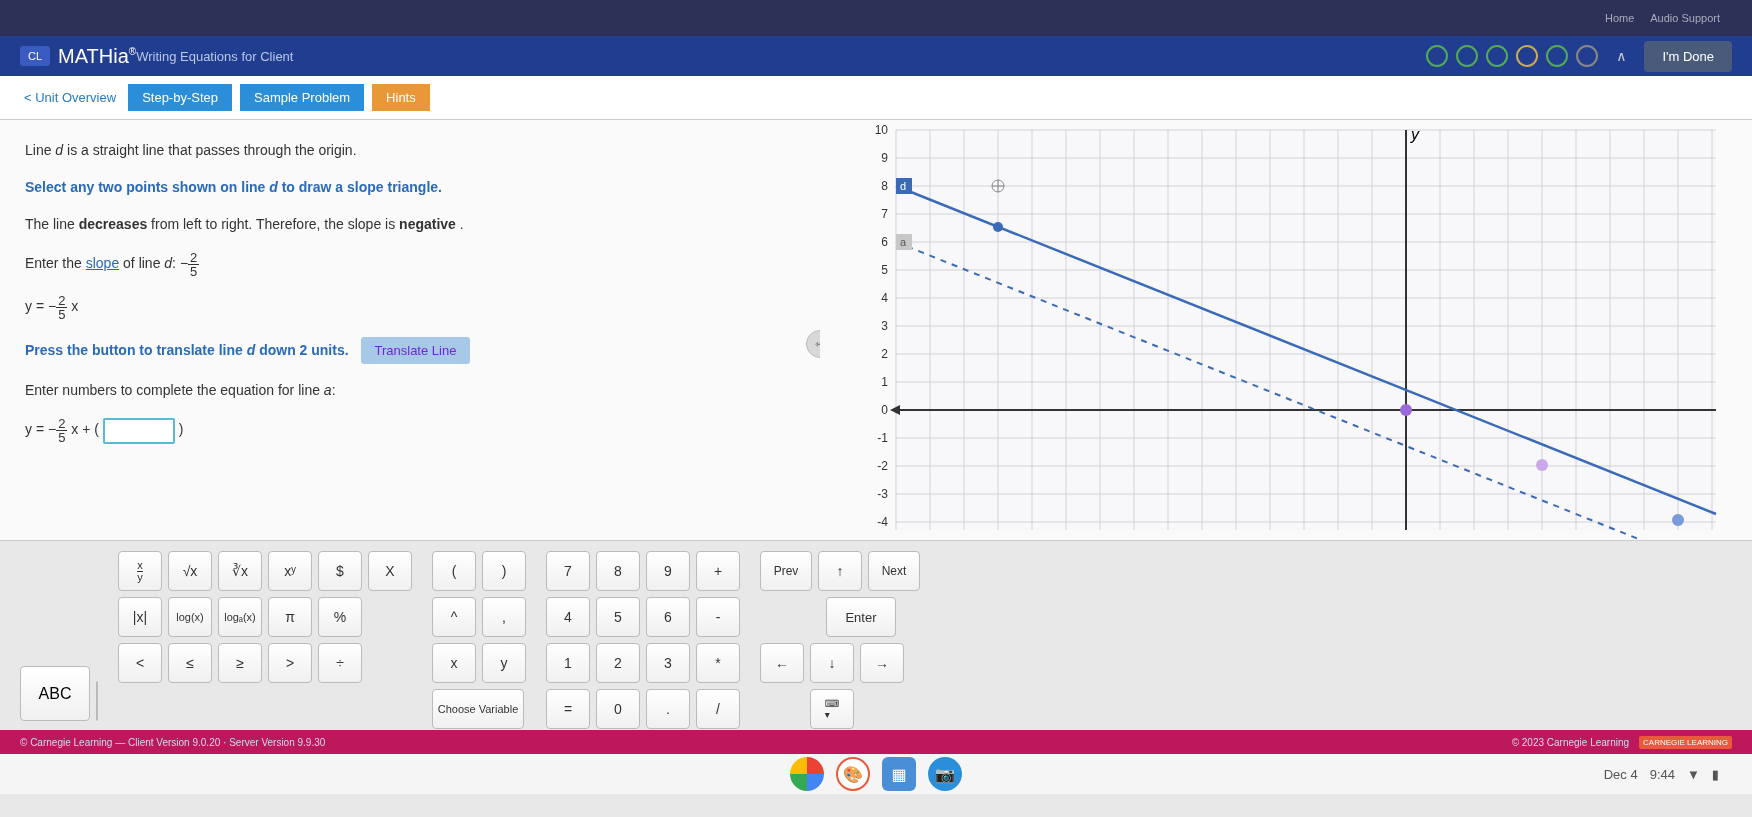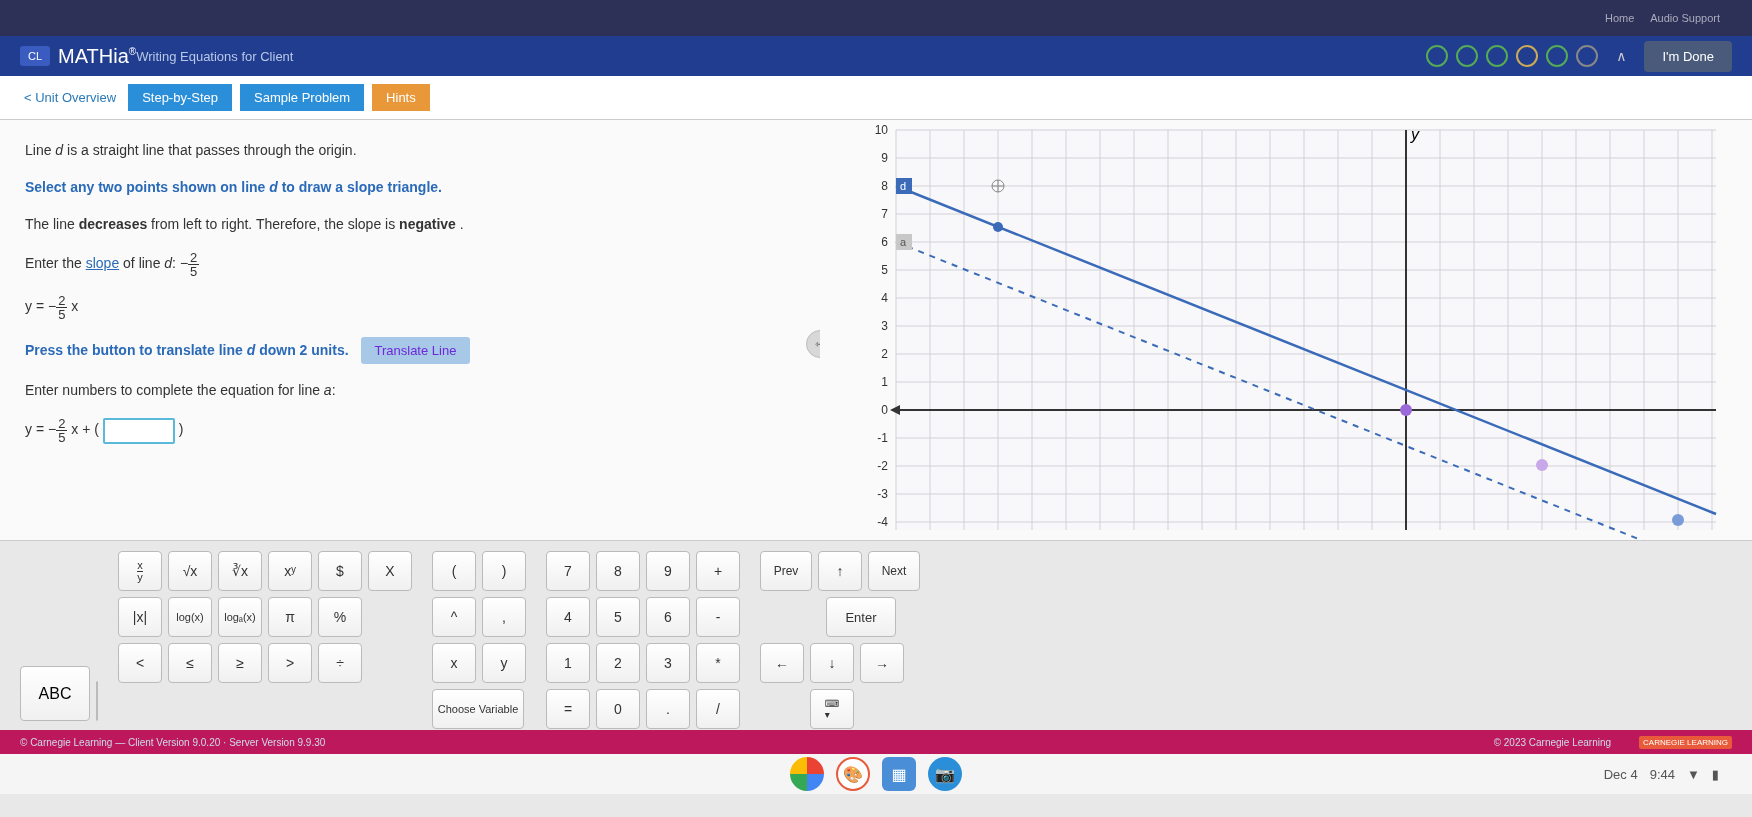--- a/index.html
+++ b/index.html
@@ -39,21 +39,21 @@
 .keyboard{background:#e8e8e8;padding:10px 20px;border-top:1px solid #ccc;display:flex;gap:20px;align-items:flex-start;height:190px}
 .kb-group{display:flex;flex-direction:column;gap:6px}
 .kb-row{display:flex;gap:6px}
 .key{min-width:44px;height:40px;background:linear-gradient(#fff,#f0f0f0);border:1px solid #bbb;border-radius:4px;display:flex;align-items:center;justify-content:center;font-size:14px;color:#333;cursor:pointer}
 .key.wider{min-width:92px}
 .key.enter{min-width:70px;font-size:13px}
 .abc-key{min-width:70px;background:linear-gradient(#fff,#f0f0f0);border:1px solid #bbb;border-radius:4px;align-self:flex-end;height:55px;display:flex;align-items:center;justify-content:center;margin-top:auto}
 .text-input-bar{flex:1;max-width:320px;height:40px;background:#fff;border:1px solid #bbb;border-radius:4px;align-self:flex-end}
 .kb-left-wrap{display:flex;flex-direction:column;justify-content:flex-end;height:170px;gap:6px}
 .footer{background:#be185d;height:24px;display:flex;align-items:center;padding:8px 20px;color:#cde;font-size:10px}
-.footer-right{margin-left:auto;display:flex;align-items:center;gap:28px}
+.footer-right{margin-left:auto;display:flex;align-items:center;gap:10px}
 .cl-badge{background:#e85a3a;color:#fff;font-size:8px;padding:2px 4px;border-radius:2px}
 .taskbar{height:40px;background:#f5f5f5;display:flex;align-items:center;justify-content:center;gap:12px;position:relative}
 .tb-icon{width:34px;height:34px;border-radius:50%;display:flex;align-items:center;justify-content:center;font-size:16px}
 .tb-right{position:absolute;right:33px;font-size:13px;color:#555;display:flex;align-items:center;gap:12px}
 .key .kf{display:inline-block;text-align:center;font-size:11px;line-height:1}
 .key .kf .kn{display:block;border-bottom:1px solid #333}
 </style>
 </head>
 <body>
 

